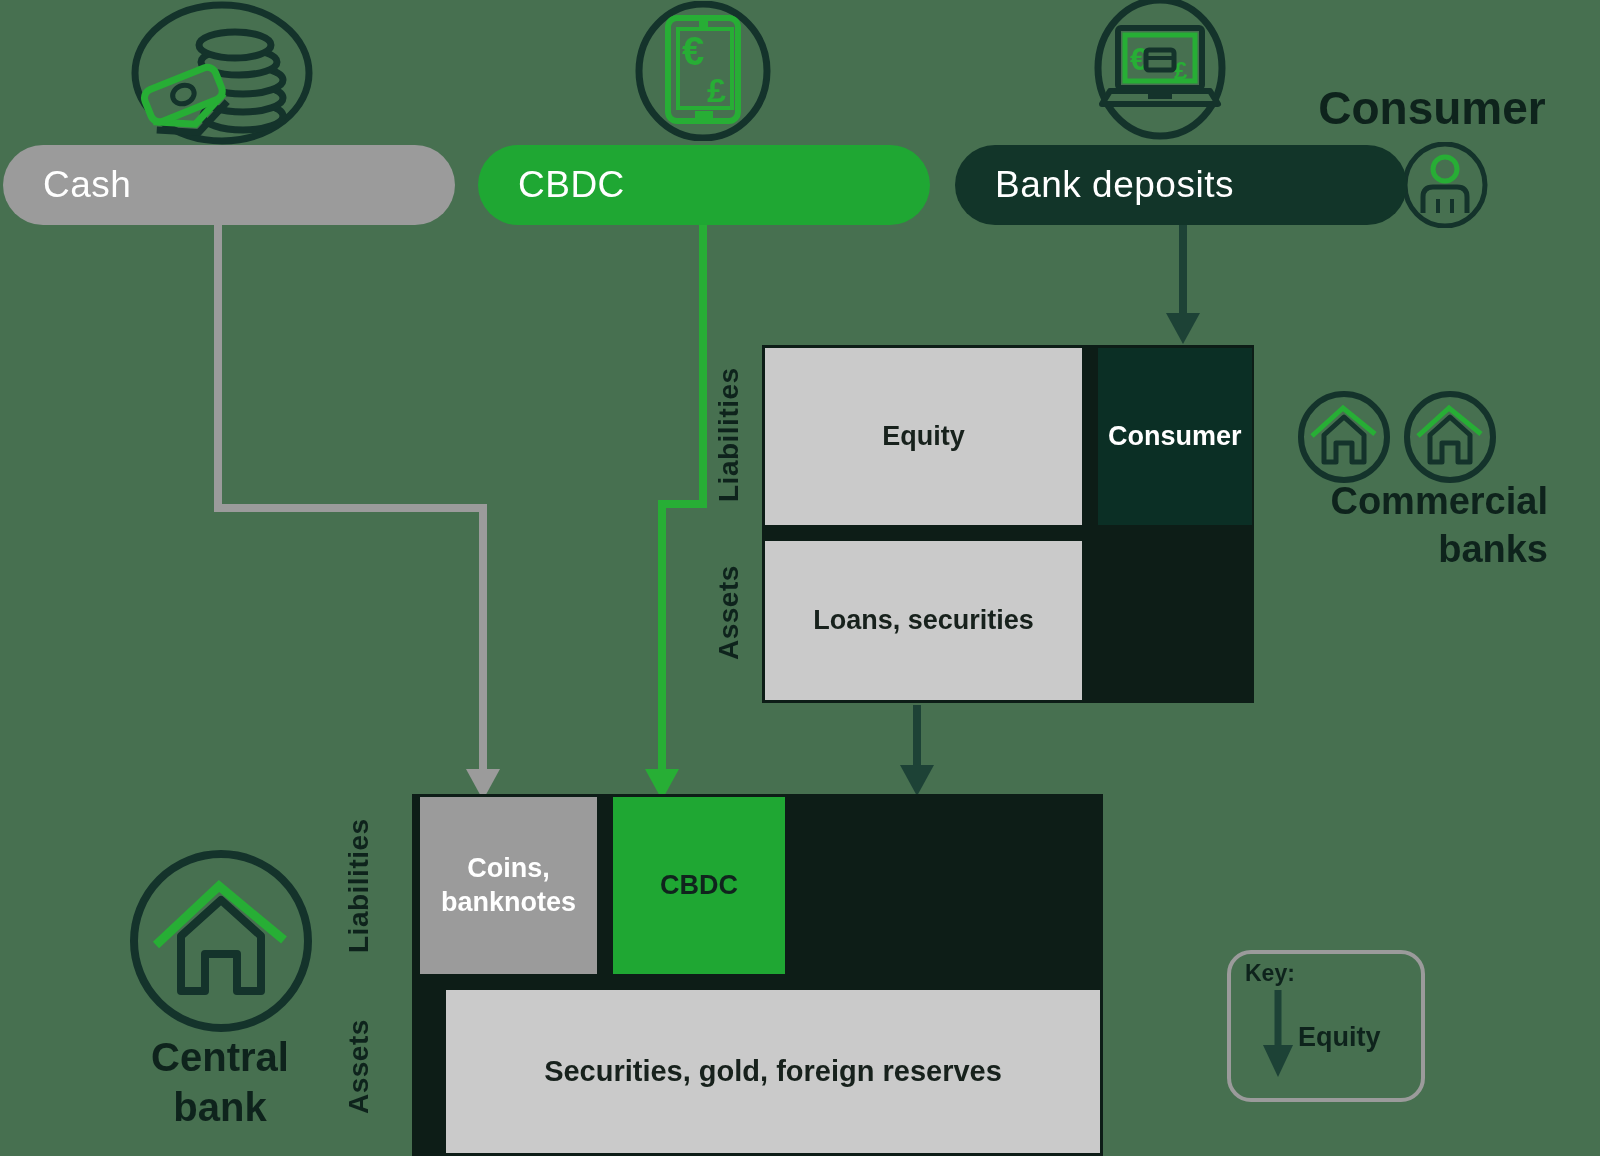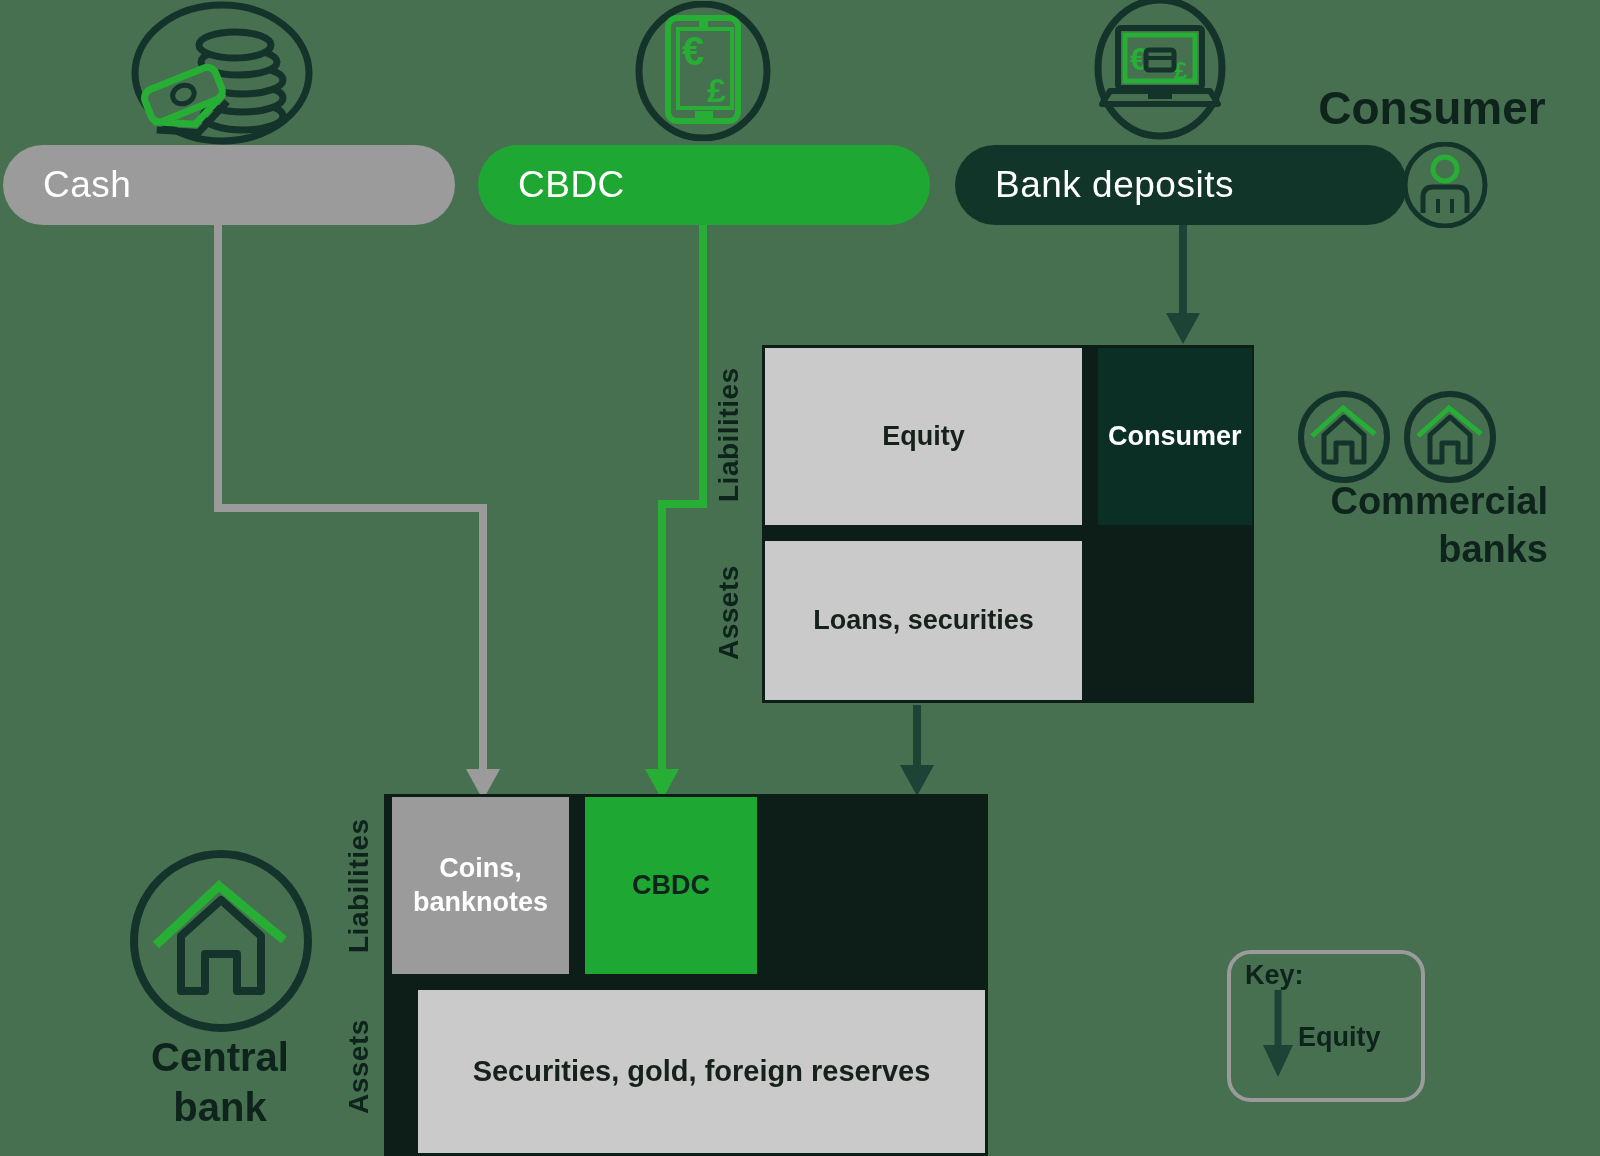--- a/index.html
+++ b/index.html
@@ -23,21 +23,21 @@
   #pill-deposits { left:955px; background:#123529; }
 
   
   .sheet { position:absolute; display:grid; gap:16px; padding:3px;
            box-sizing:border-box; background:#0d1d17; }
   #commercial-sheet {
     left:762px; top:345px; width:492px; height:358px;
     grid-template-columns:317px 1fr; grid-template-rows:177px 1fr;
   }
   #central-sheet {
-    left:384px; top:794px; width:604px; height:362px;
+    left:412px; top:794px; width:691px; height:362px;
     grid-template-columns:177px 172px 1fr; grid-template-rows:177px 1fr;padding-left:8px;
   }
   .cell {
     display:flex; align-items:center; justify-content:center;
     text-align:center; font-weight:700; font-size:27px; line-height:1.25;
     padding:0 10px;
   }
   .cell.light { background:#cacaca; color:#17211c; }
   .cell.dark  { background:#0b2f25; color:#ffffff; }
   .cell.gray  { background:#9b9b9b; color:#ffffff; }
@@ -62,21 +62,21 @@
   #consumer-label { left:1307px; top:80px; width:250px; font-size:46px; }
   #commercial-banks-label { left:1248px; top:478px; width:300px; font-size:38px;text-align:right; }
   #central-bank-label { left:120px; top:1032px; width:200px; font-size:40px; }
 
   
   #key-box {
     position:absolute; left:1227px; top:950px; width:198px; height:152px;
     border:4px solid #9b9b9b; border-radius:24px; box-sizing:border-box;
   }
   #key-title { position:absolute; left:1245px; top:960px;
-    font-size:27px; font-weight:700; color:#0e231c; }
+    font-size:23px; font-weight:700; color:#0e231c; }
   #key-claim-label { position:absolute; left:1298px; top:1022px;
     font-size:27px; font-weight:700; color:#0e231c; }
 
   #arrows { position:absolute; left:0; top:0; pointer-events:none; }
 </style>
 </head>
 <body>
 
 <div id="canvas">
 

